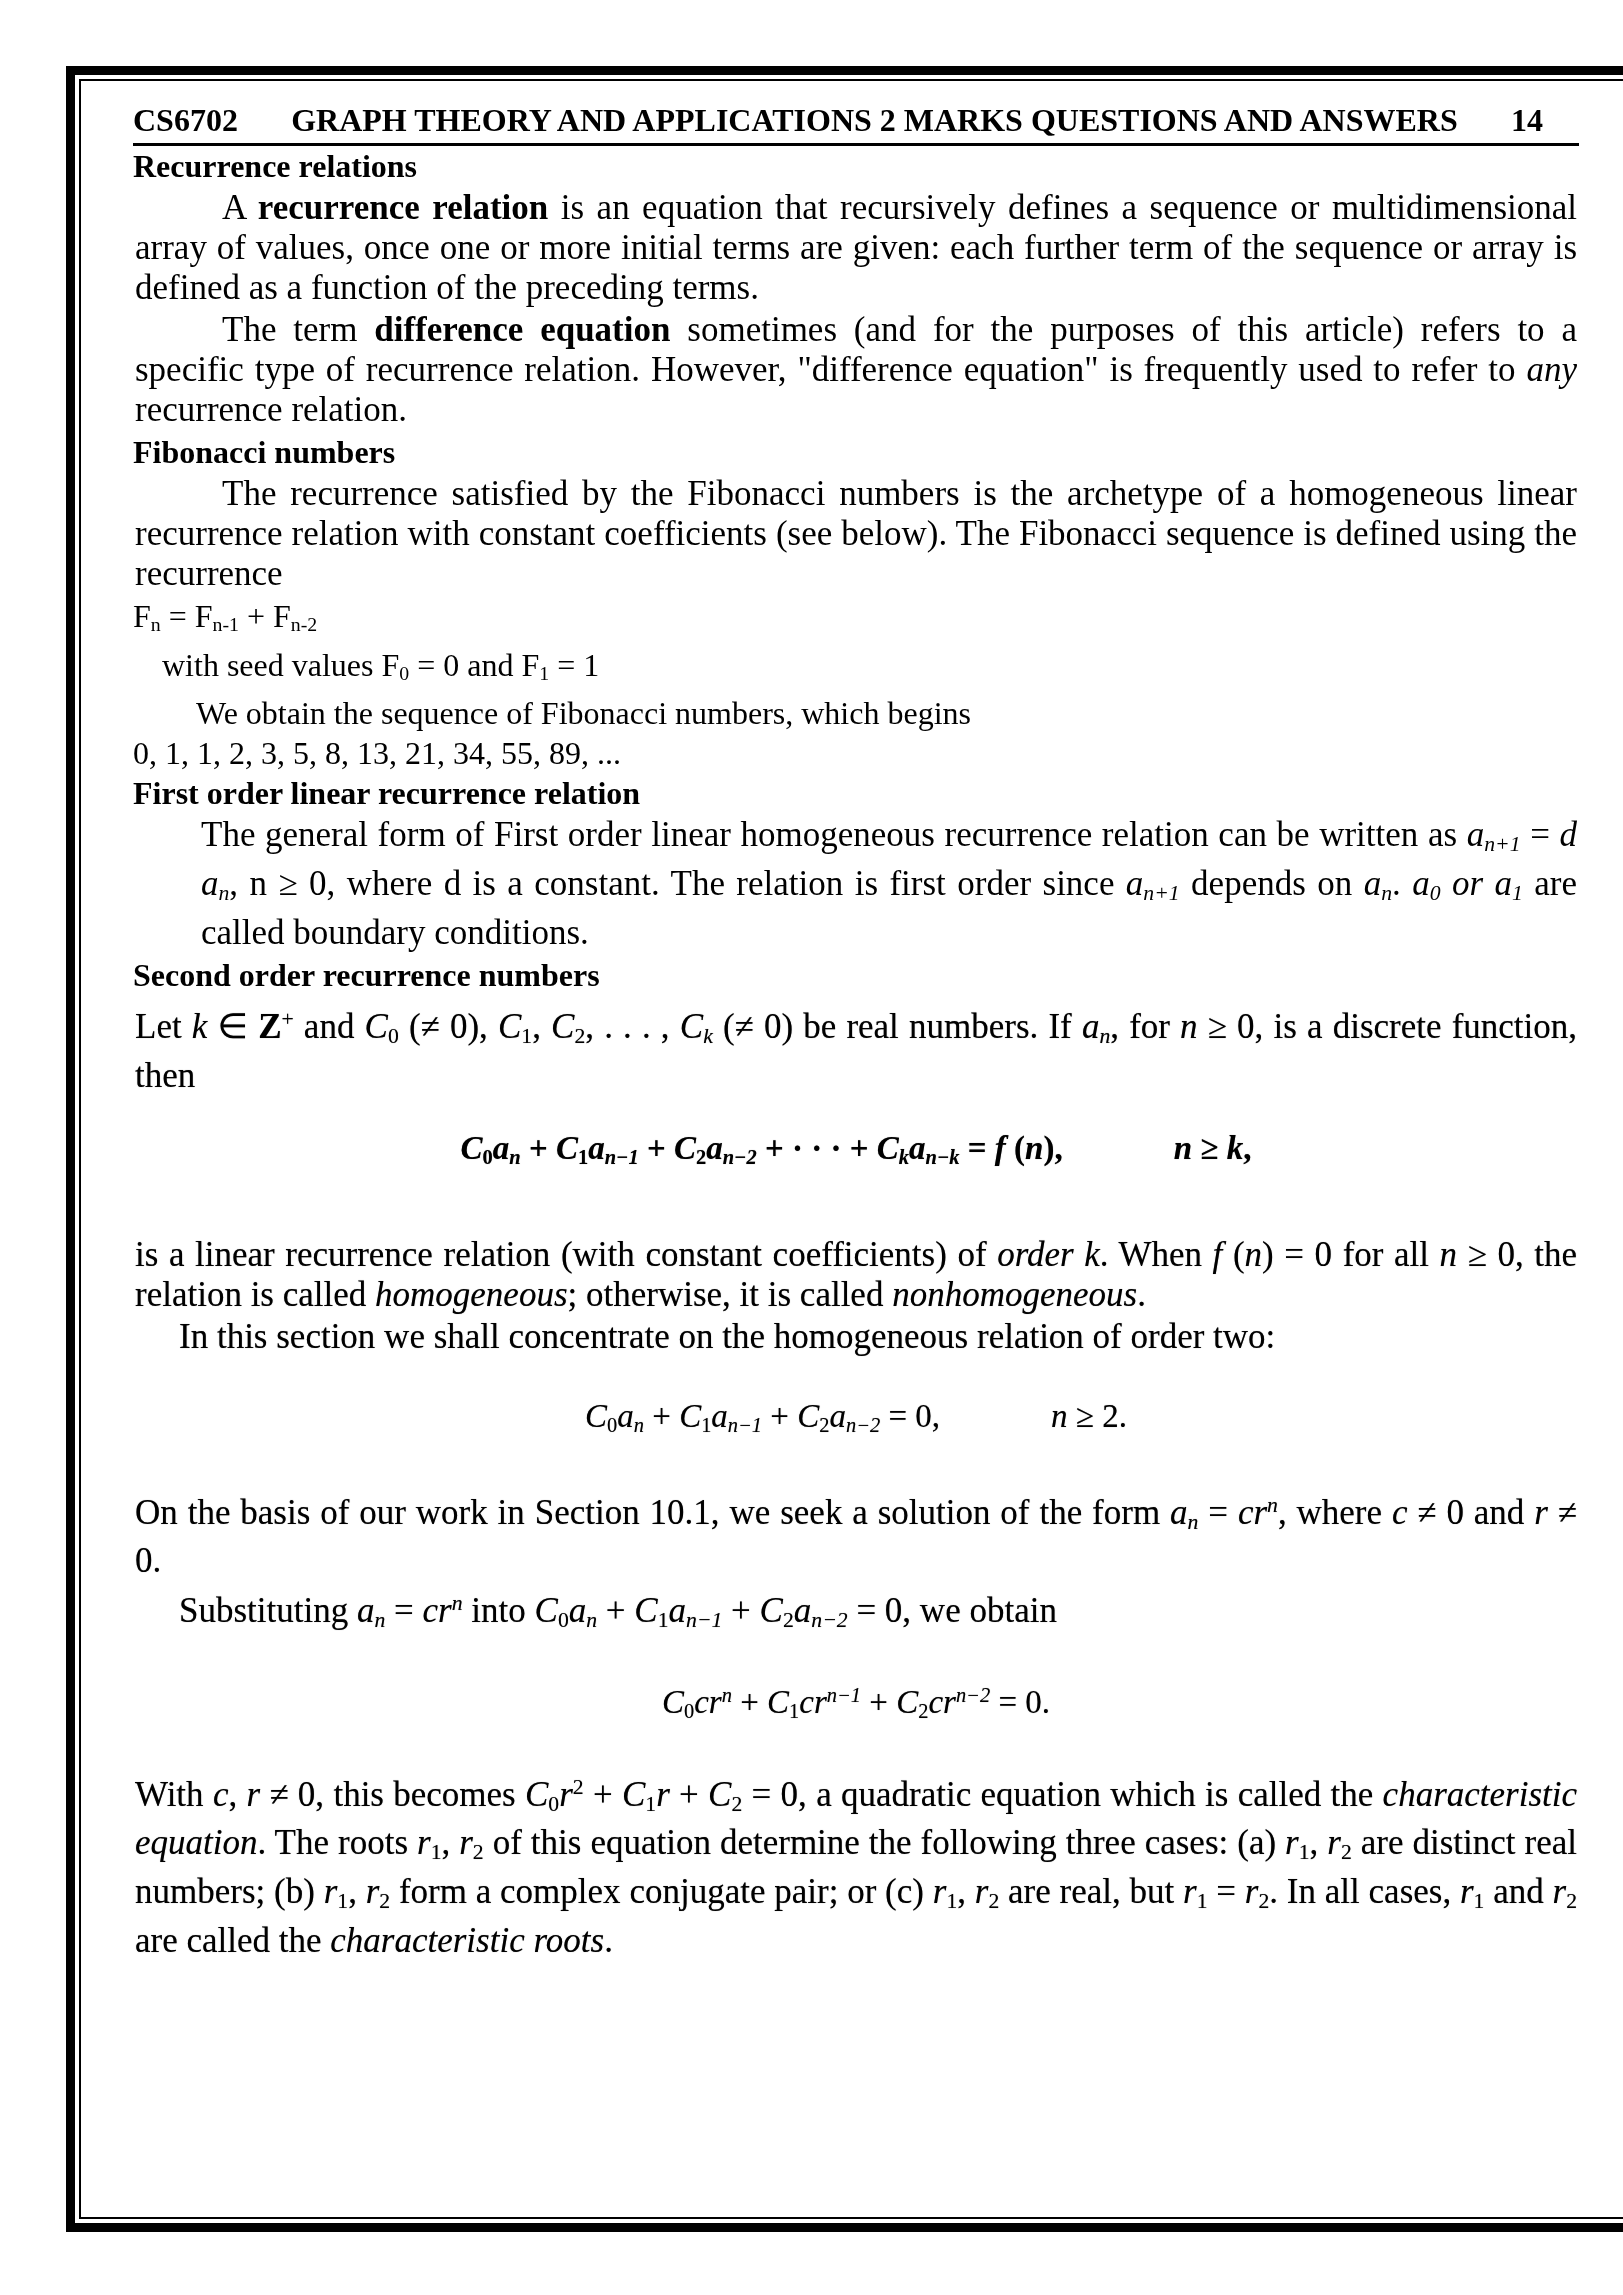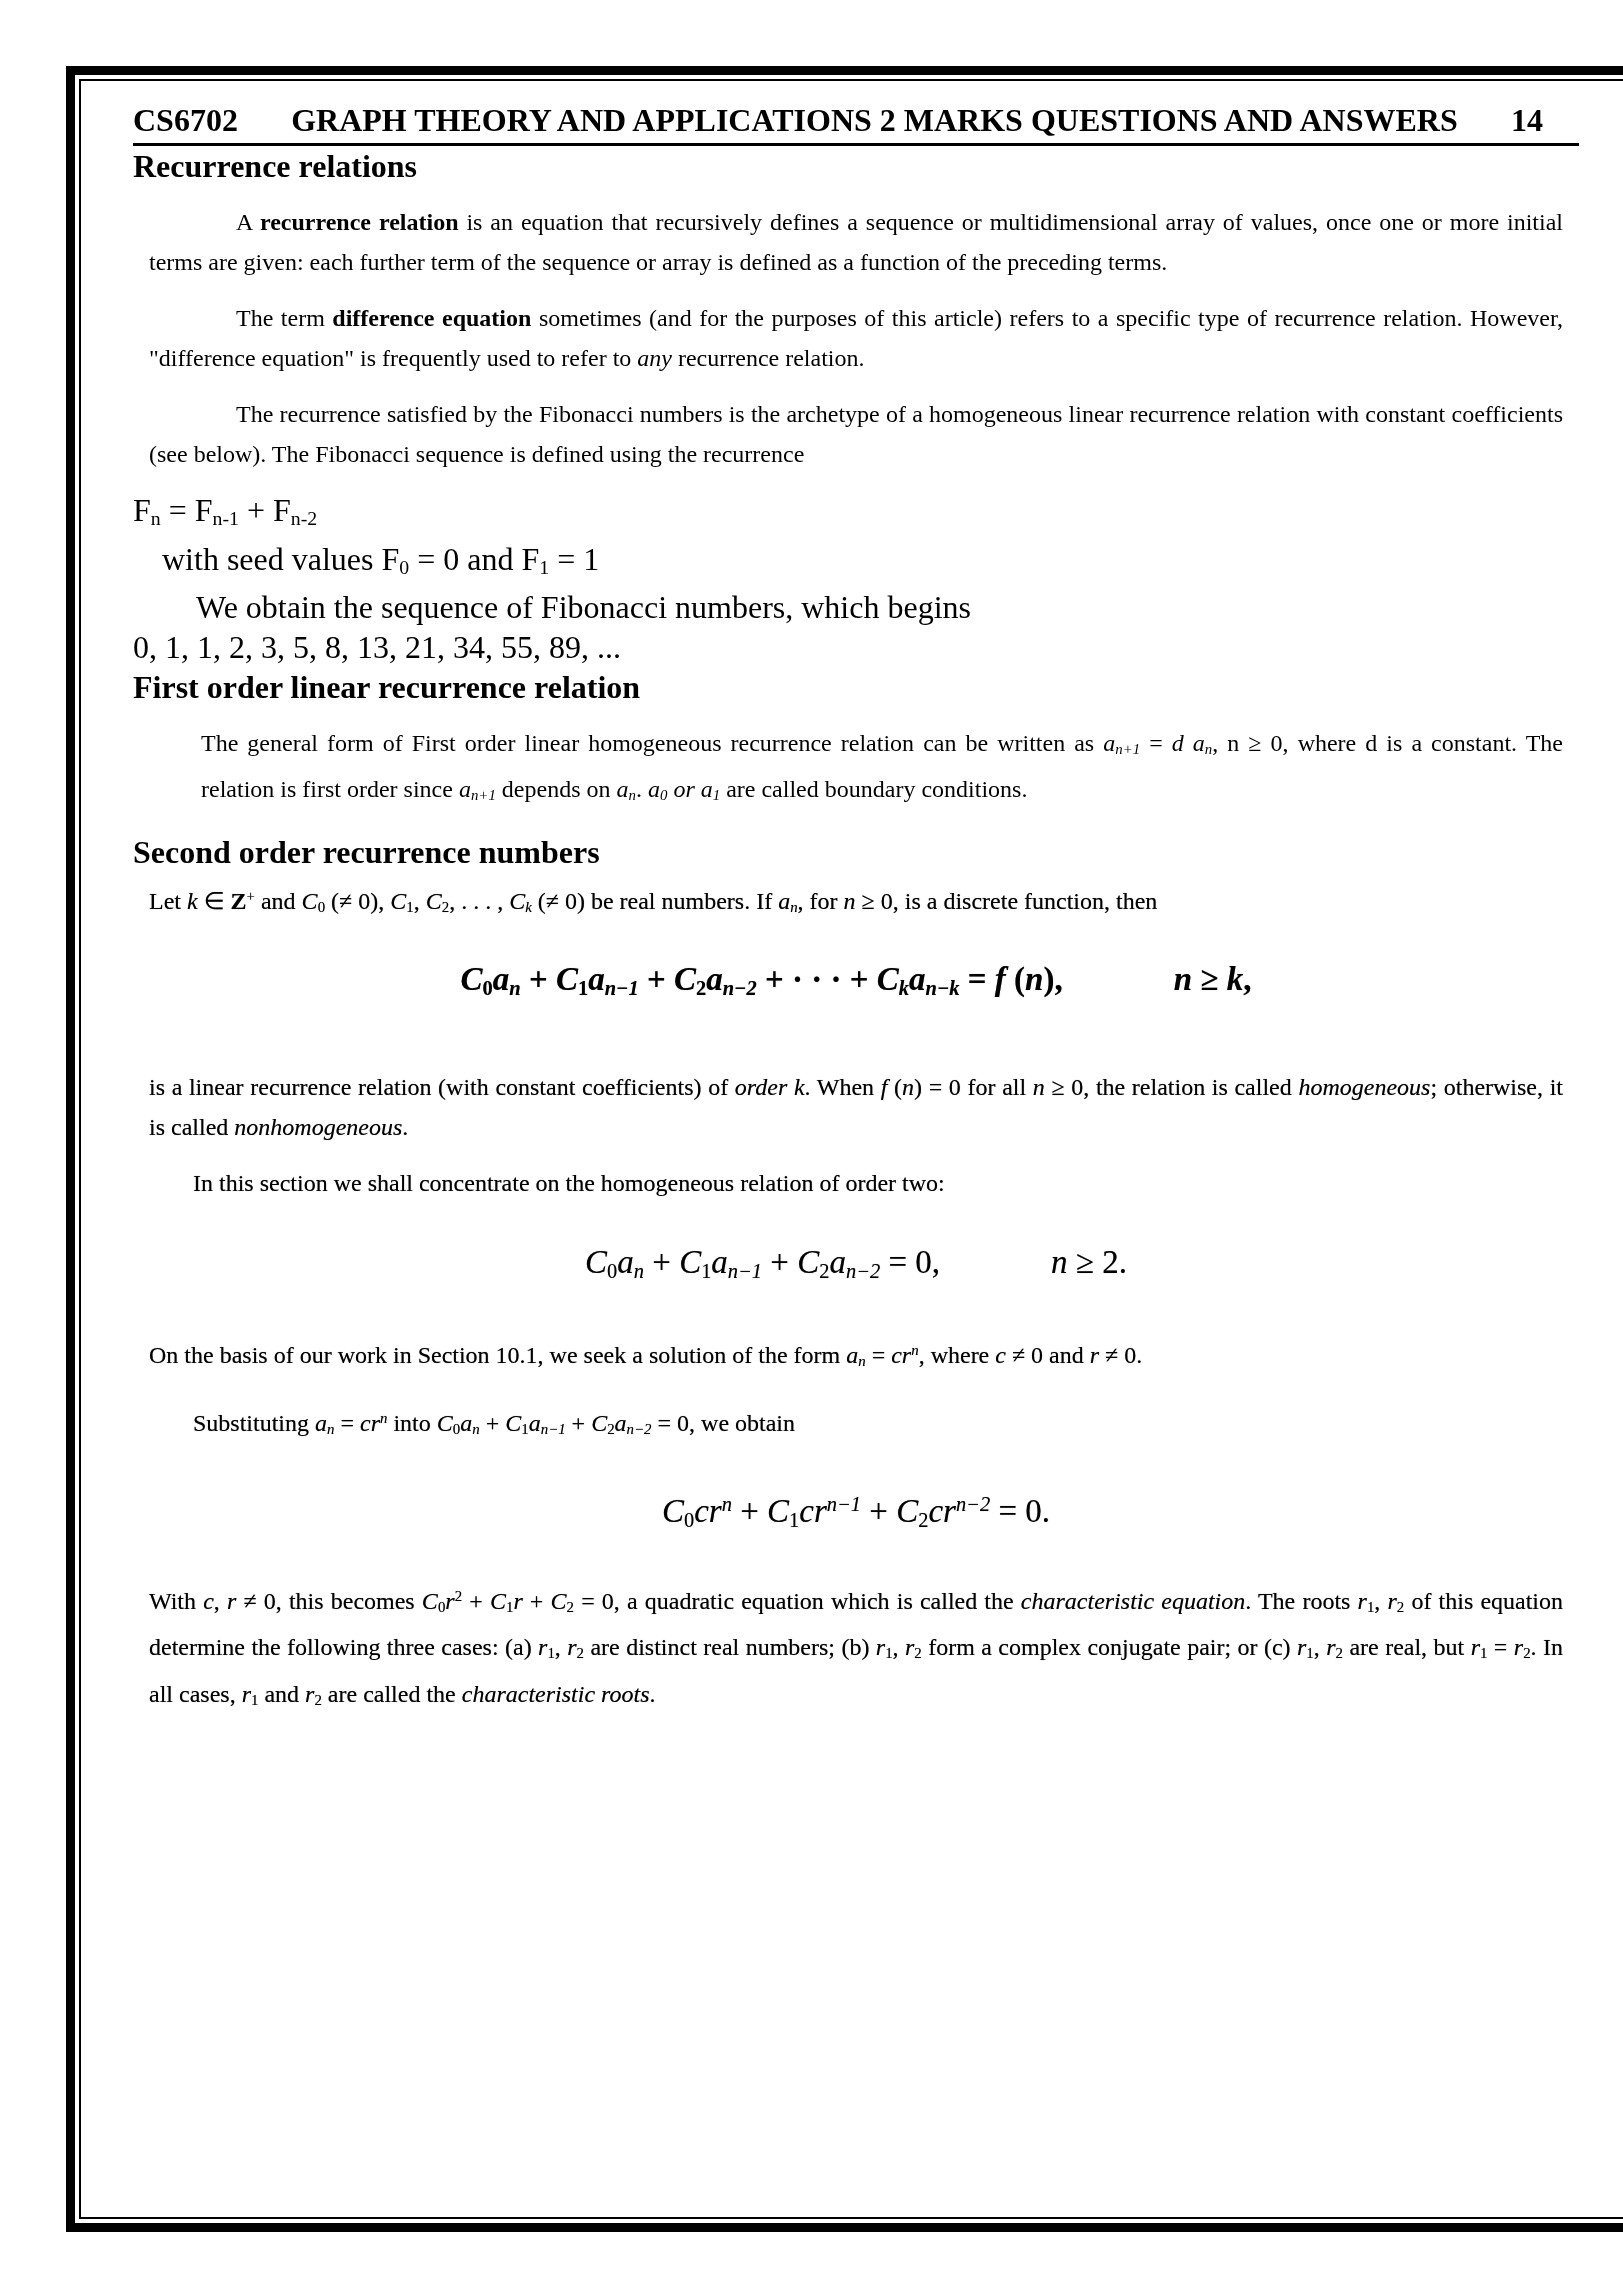--- a/index.html
+++ b/index.html
@@ -18,21 +18,21 @@
   .doc-header{
     display:flex;justify-content:space-between;align-items:baseline;
     font-size:32px;font-weight:bold;border-bottom:3.2px solid #000;
     padding-bottom:4.8px;margin-top:9.5px;white-space:nowrap;
   }
   .doc-header .pageno{font-weight:bold;padding-right:36px;}
   h2.sec{
     font-size:32px;line-height:40px;font-weight:bold;margin:0;
   }
   .p{
-    font-size:24px;line-height:40px;margin:16px;text-align:justify;
+    font-size:35px;line-height:40px;margin:2px;text-align:justify;
   }
   .ind{text-indent:87px;}
   .block-ind{margin-left:68px;}
   .mline{font-size:32px;line-height:40px;margin:0;}
   .ml77{}
   .ml37{margin-left:29px;}
   .ml80{margin-left:63px;}
   .mt-s1{margin-top:30px;}
   .mt-s2{margin-top:32px;}
   .mt-s3{margin-top:40px;}
@@ -65,20 +65,21 @@
     <div class="doc-header">
       <span>CS6702</span>
       <span>GRAPH THEORY AND APPLICATIONS 2 MARKS QUESTIONS AND ANSWERS</span>
       <span class="pageno">14</span>
     </div>
 
     <h2 class="sec mt-s1">Recurrence relations</h2>
     <p class="p ind"><span>A </span><span class="b">recurrence relation</span><span> is an equation that recursively defines a sequence or multidimensional array of values, once one or more initial terms are given: each further term of the sequence or array is defined as a function of the preceding terms.</span></p>
     <p class="p ind"><span>The term </span><span class="b">difference equation</span><span> sometimes (and for the purposes of this article) refers to a specific type of recurrence relation. However, "difference equation" is frequently used to refer to </span><span class="i">any</span><span> recurrence relation.</span></p>
 
+    <h2 class="sec mt-s2">Fibonacci numbers</h2>
     <p class="p ind"><span>The recurrence satisfied by the Fibonacci numbers is the archetype of a homogeneous linear recurrence relation with constant coefficients (see below). The Fibonacci sequence is defined using the recurrence</span></p>
     <div class="mline ml77"><span>F</span><span class="sub">n</span><span> = F</span><span class="sub">n-1</span><span> + F</span><span class="sub">n-2</span></div>
     <div class="mline ml37"><span>with seed values F</span><span class="sub">0</span><span> = 0 and F</span><span class="sub">1</span><span> = 1</span></div>
     <div class="mline ml80"><span>We obtain the sequence of Fibonacci numbers, which begins</span></div>
     <div class="mline ml77"><span>0, 1, 1, 2, 3, 5, 8, 13, 21, 34, 55, 89, ...</span></div>
 
     <h2 class="sec mt-s3">First order linear recurrence relation</h2>
     <p class="p block-ind"><span>The general form of First order linear homogeneous recurrence relation can be written as </span><span class="i">a</span><span class="sub i">n+1</span><span> = </span><span class="i">d a</span><span class="sub i">n</span><span>, n ≥ 0, where d is a constant. The relation is first order since </span><span class="i">a</span><span class="sub i">n+1</span><span> depends on </span><span class="i">a</span><span class="sub i">n</span><span>. </span><span class="i">a</span><span class="sub i">0</span><span class="i"> or a</span><span class="sub i">1</span><span> are called boundary conditions.</span></p>
 
     <h2 class="sec mt-s4">Second order recurrence numbers</h2>

